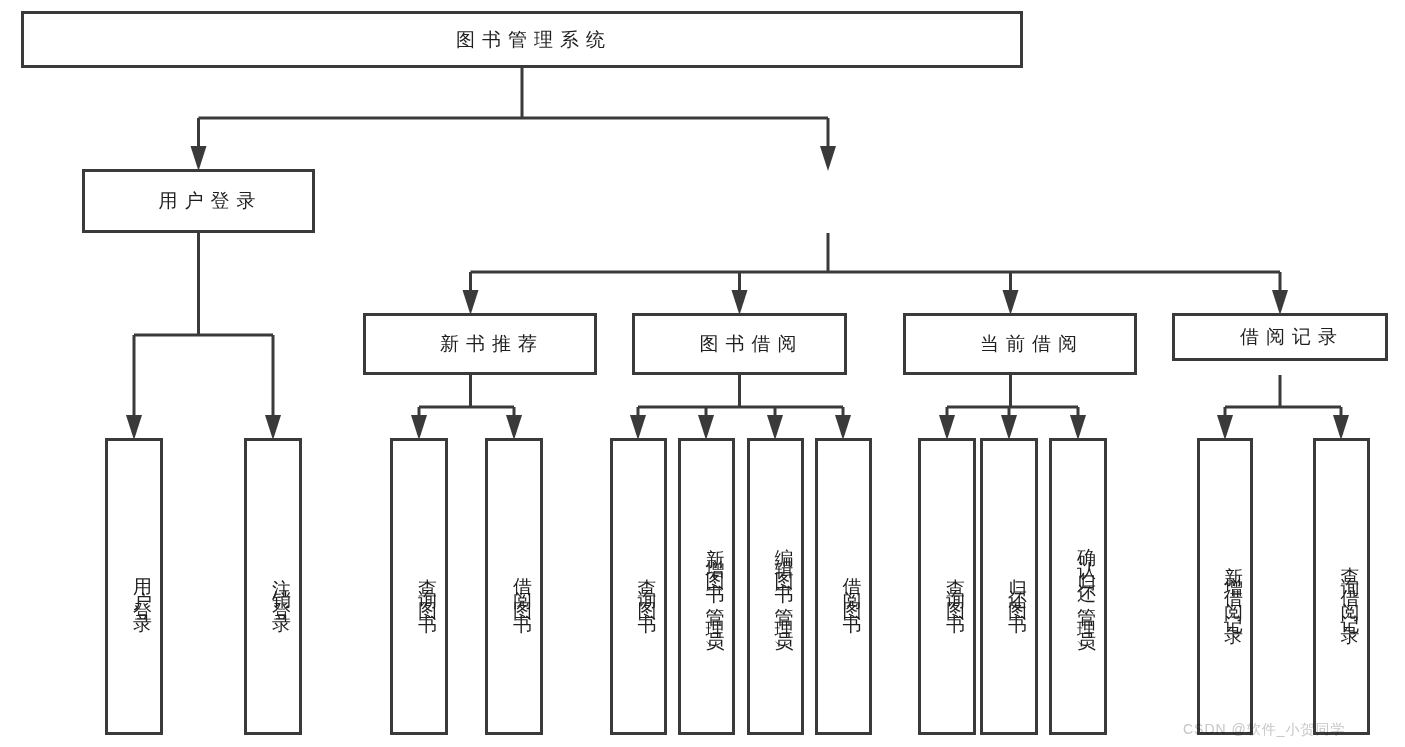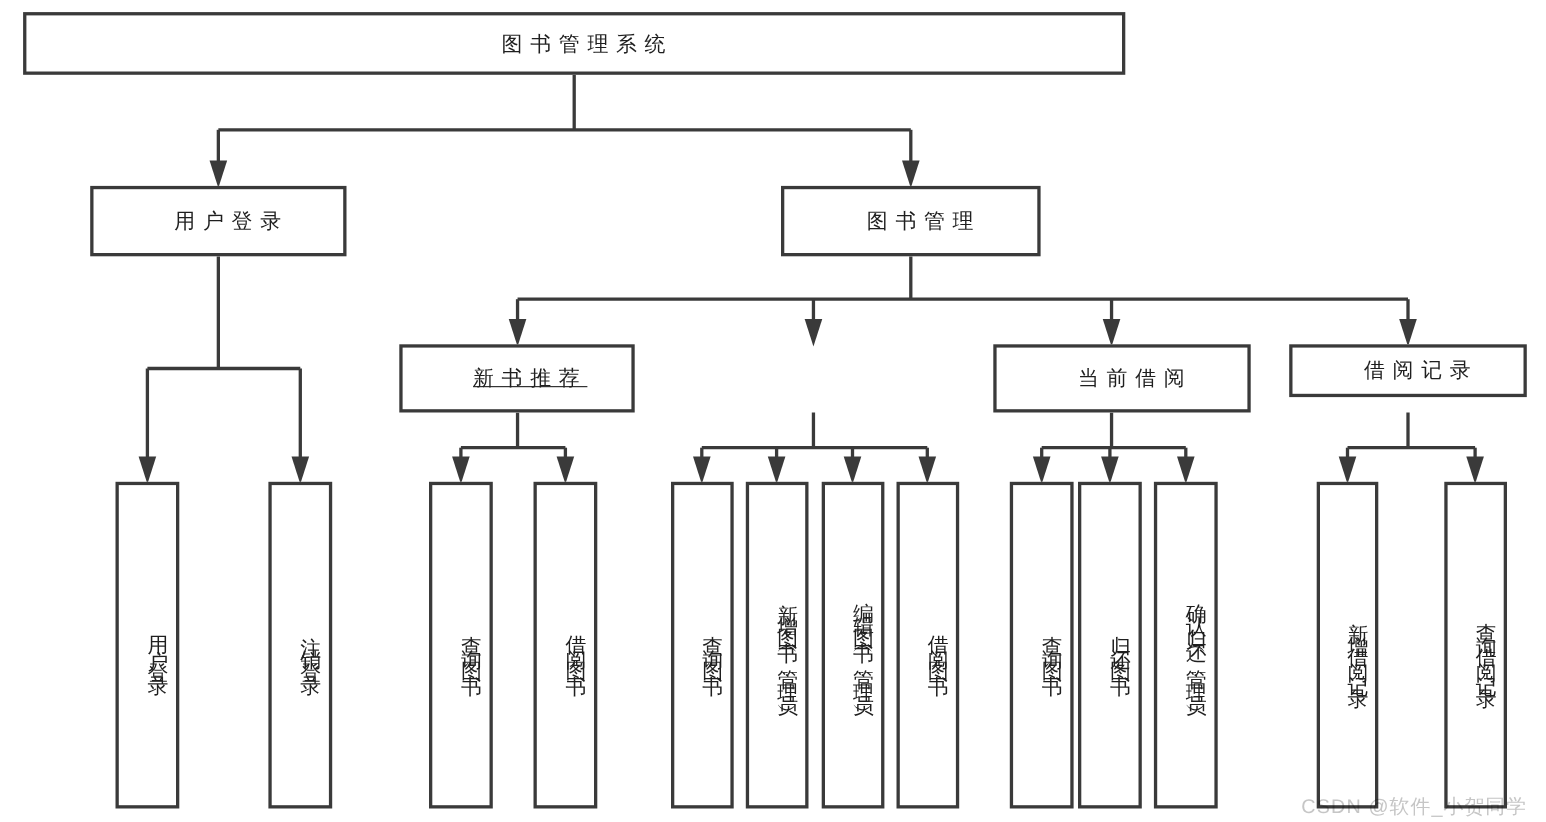--- a/index.html
+++ b/index.html
@@ -44,21 +44,21 @@
     font-size: 19px;
     letter-spacing: 12px;
     text-indent: 0;
     white-space: nowrap;
   }
   #watermark {
     position: absolute;
     left: 1183px;
     top: 721px;
     z-index: 5;
-    font-size: 18px;
+    font-size: 14px;
     letter-spacing: 1px;
     color: #c6c6c6;
     mix-blend-mode: multiply;
     white-space: nowrap;
   }
 </style>
 </head>
 <body>
 
 <div id="stage">
@@ -114,23 +114,23 @@
       <line x1="1225" y1="407" x2="1341" y2="407" stroke="#3a3a3a" stroke-width="3"></line>
       <line x1="1225" y1="407" x2="1225" y2="422" stroke="#3a3a3a" stroke-width="3"></line>
       <polygon points="1217,415 1233,415 1225,440" fill="#3a3a3a"></polygon>
       <line x1="1341" y1="407" x2="1341" y2="422" stroke="#3a3a3a" stroke-width="3"></line>
       <polygon points="1333,415 1349,415 1341,440" fill="#3a3a3a"></polygon>
     </svg>
 
   <div class="node" style="left:21px; top:11px; width:1002px; height:57px;">图书管理系统</div>
 
   <div class="node" style="left:82px; top:169px; width:233px; height:64px;">用户登录</div>
-  <div class="node" style="left:710px; top:169px; width:236px; height:64px;">图书管理</div>
 
-  <div class="node" style="left:363px; top:313px; width:214px; height:62px;text-decoration:underline;">新书推荐</div>
+  <div class="node" style="left:363px; top:313px; width:234px; height:62px;">新书推荐</div>
+  <div class="node" style="left:632px; top:313px; width:215px; height:62px;">图书借阅</div>
   <div class="node" style="left:903px; top:313px; width:234px; height:62px;">当前借阅</div>
   <div class="node" style="left:1172px; top:313px; width:216px; height:48px;">借阅记录</div>
 
   <div class="node leaf" style="left:105px; top:438px; width:58px; height:297px;">用户登录</div>
   <div class="node leaf" style="left:244px; top:438px; width:58px; height:297px;">注销登录</div>
 
   <div class="node leaf" style="left:390px; top:438px; width:58px; height:297px;">查询图书</div>
   <div class="node leaf" style="left:485px; top:438px; width:58px; height:297px;">借阅图书</div>
 
   <div class="node leaf" style="left:610px; top:438px; width:57px; height:297px;">查询图书</div>

